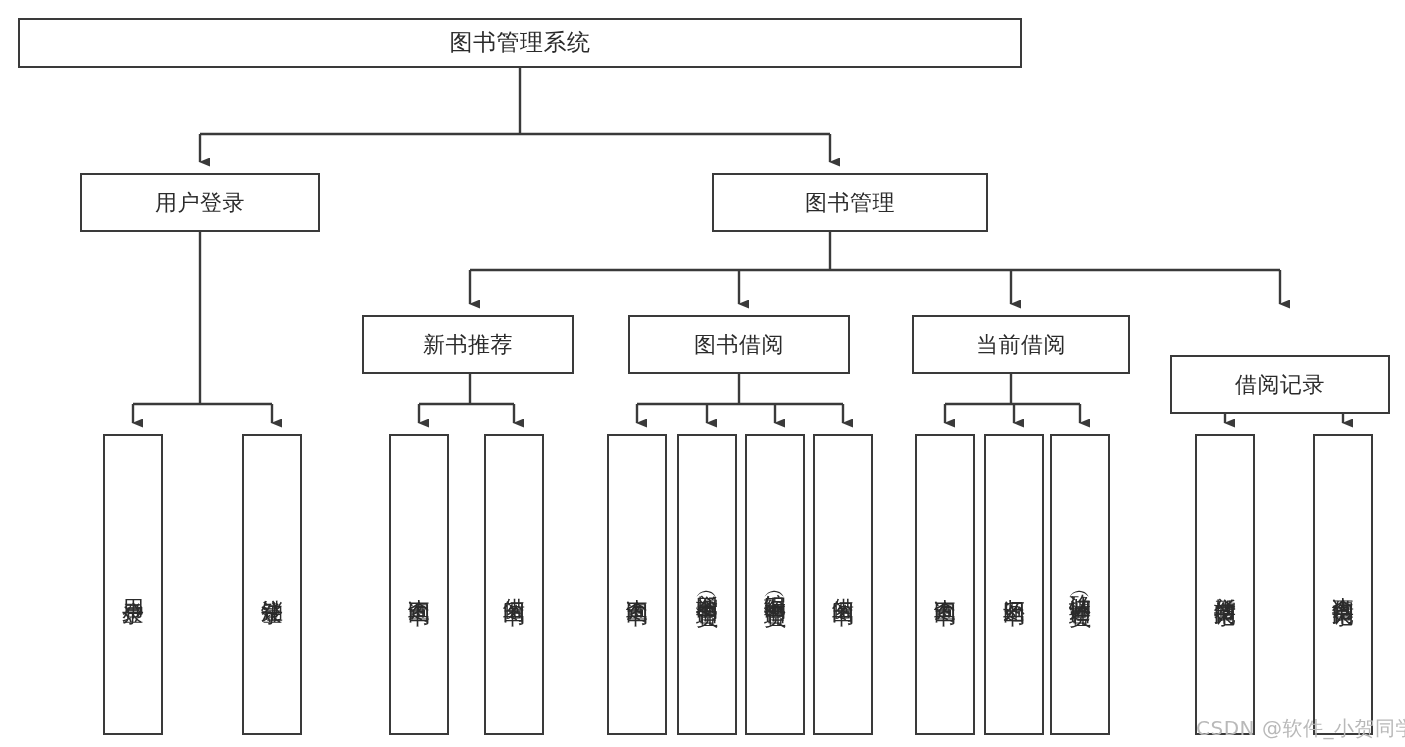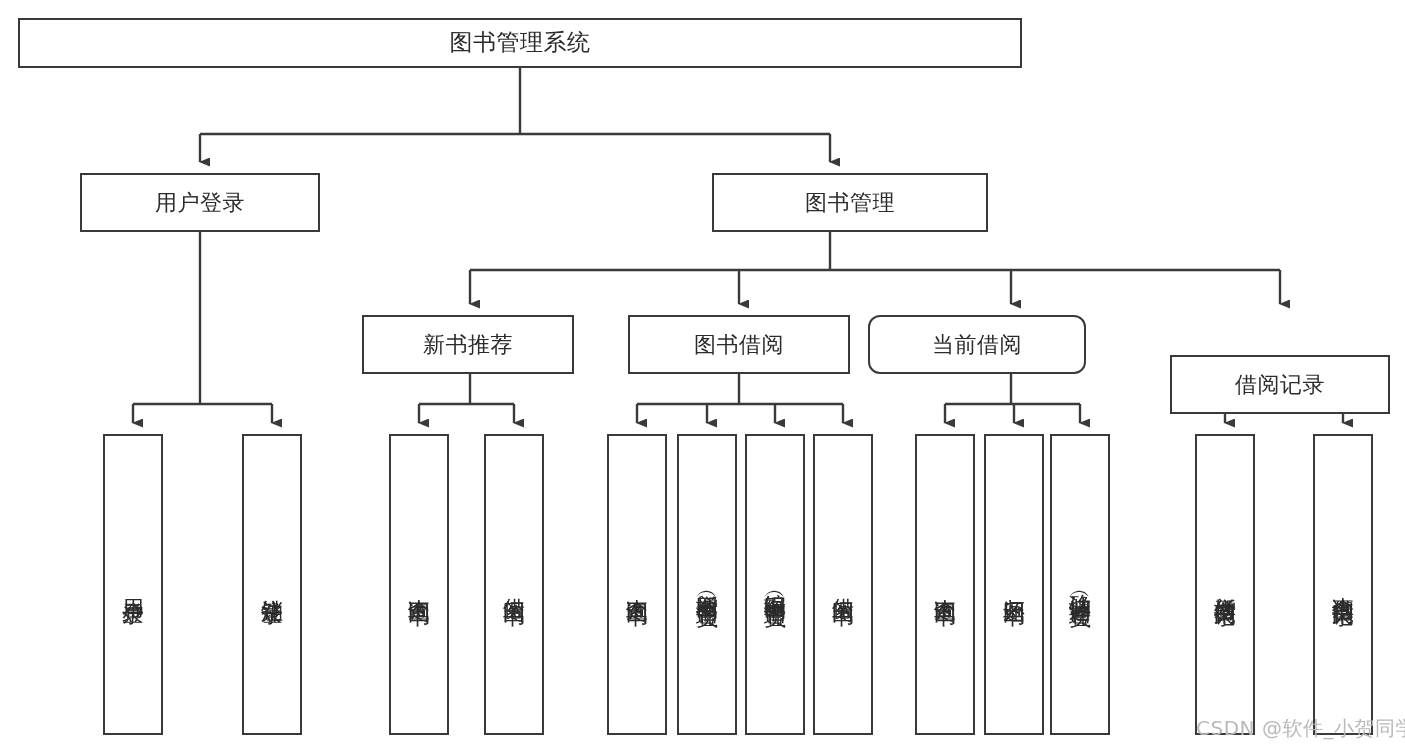--- a/index.html
+++ b/index.html
@@ -118,21 +118,21 @@
       </div>
       <div class="node horizontal" style="left: 712px; top: 173px; width: 276px; height: 59px;">
         <span class="node-label">图书管理</span>
       </div>
       <div class="node horizontal" style="left: 362px; top: 315px; width: 212px; height: 59px;">
         <span class="node-label">新书推荐</span>
       </div>
       <div class="node horizontal" style="left: 628px; top: 315px; width: 222px; height: 59px;">
         <span class="node-label">图书借阅</span>
       </div>
-      <div class="node horizontal" style="left: 868px; top: 315px; width: 218px; height: 59px; border-radius: 12px;">
+      <div class="node horizontal" style="left: 912px; top: 315px; width: 218px; height: 59px;">
         <span class="node-label">当前借阅</span>
       </div>
       <div class="node horizontal" style="left: 1170px; top: 315px; width: 220px; height: 59px; margin-top: 40px;">
         <span class="node-label">借阅记录</span>
       </div>
       <div class="node vertical" style="left: 103px; top: 434px; width: 60px; height: 301px;">
         <span class="node-label">用户登录</span>
       </div>
       <div class="node vertical" style="left: 242px; top: 434px; width: 60px; height: 301px;">
         <span class="node-label">注销登录</span>

